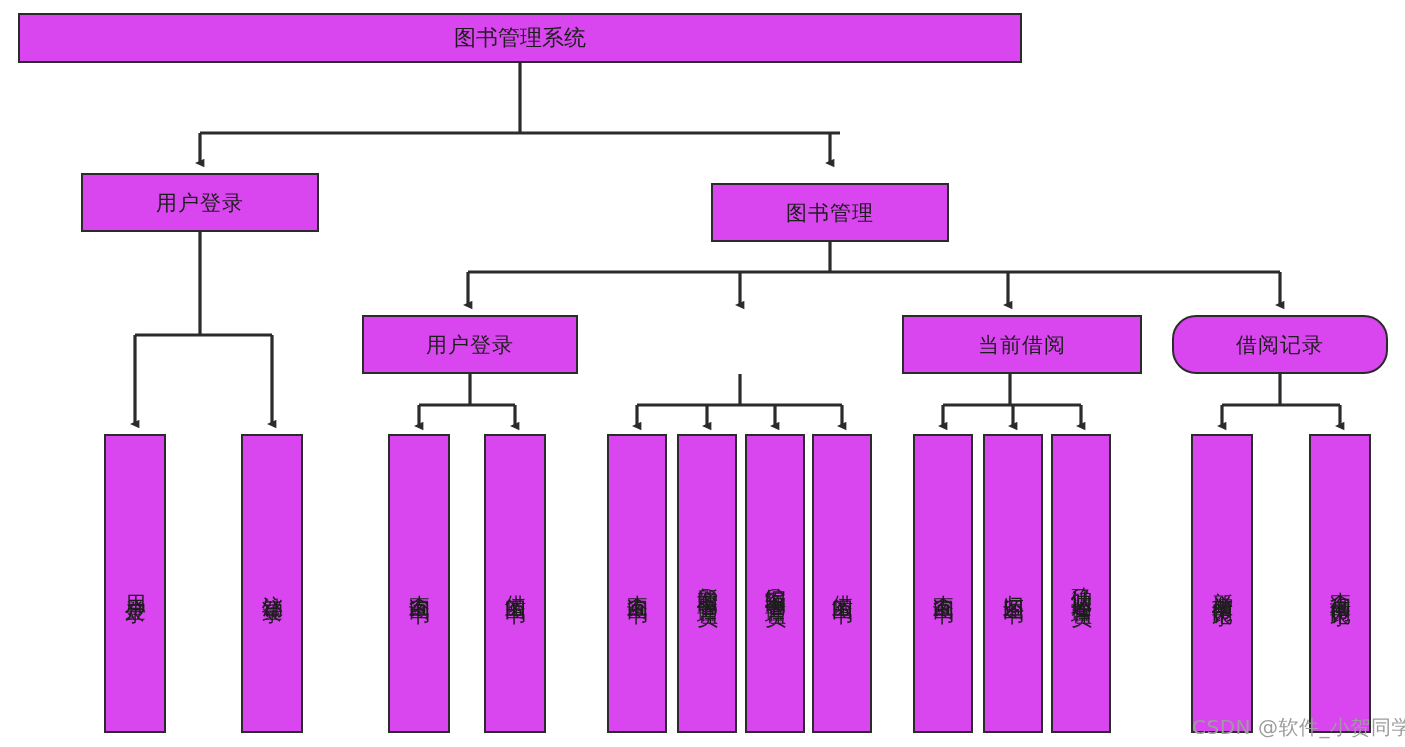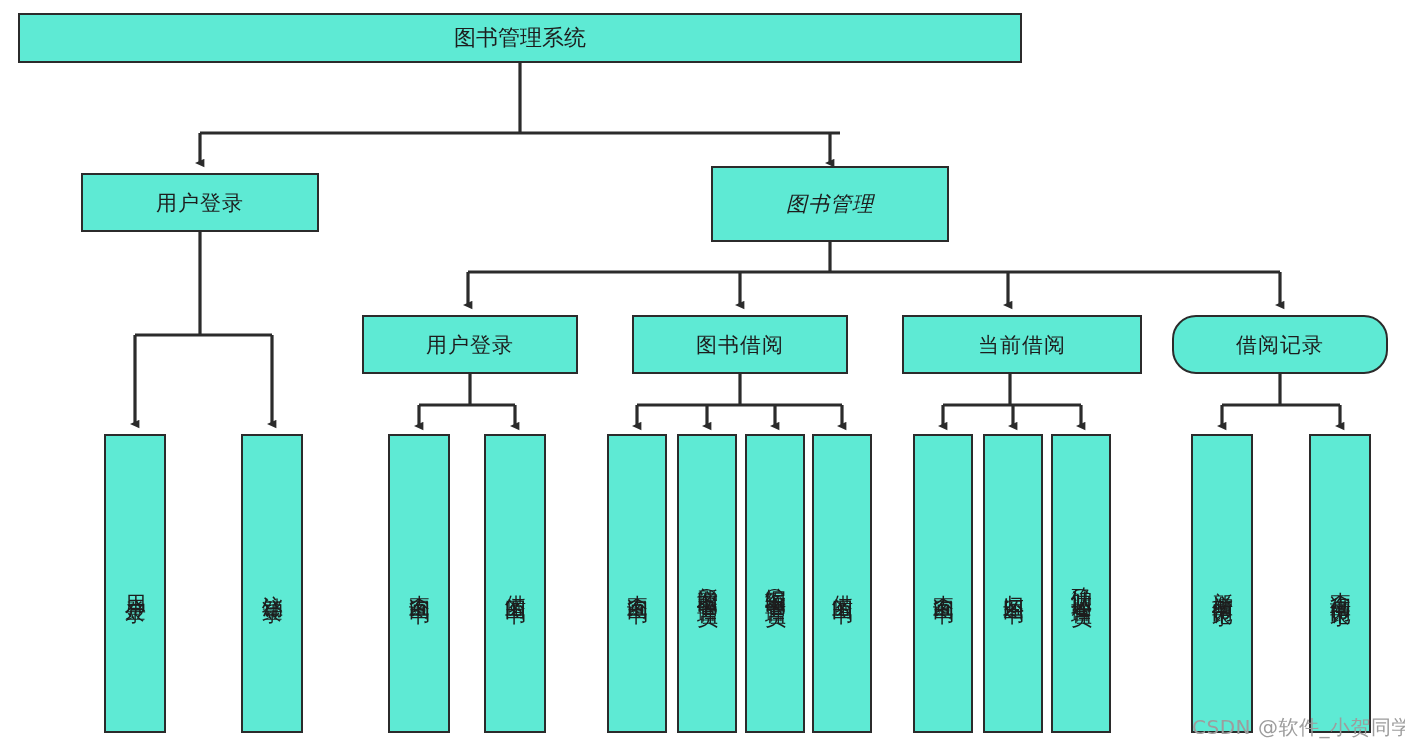--- a/index.html
+++ b/index.html
@@ -24,21 +24,21 @@
     left: 0;
     top: 0;
     width: 1405px;
     height: 747px;
     pointer-events: none;
   }
   .node {
     position: absolute;
     box-sizing: border-box;
     border: 2px solid #2b2b2b;
-    background: #5eead4;
+    background: #d946ef;
     display: flex;
     align-items: center;
     justify-content: center;
     color: #1d1d1d;
   }
   .node.h {
     font-size: 21px;
     letter-spacing: 1px;
   }
   .node.root {
@@ -126,30 +126,27 @@
     </g>
   </svg>
 
   <div class="node root" style="left:18px; top:13px; width:1004px; height:50px;">
     <span>图书管理系统</span>
   </div>
 
   <div class="node h" style="left:81px; top:173px; width:238px; height:59px;">
     <span>用户登录</span>
   </div>
-  <div class="node h" style="left:711px; top:166px; width:238px; height:76px;font-style:italic;">
+  <div class="node h" style="left:711px; top:183px; width:238px; height:59px;">
     <span>图书管理</span>
   </div>
 
   <div class="node h" style="left:362px; top:315px; width:216px; height:59px;">
     <span>用户登录</span>
   </div>
-  <div class="node h" style="left:632px; top:315px; width:216px; height:59px;">
-    <span>图书借阅</span>
-  </div>
   <div class="node h" style="left:902px; top:315px; width:240px; height:59px;">
     <span>当前借阅</span>
   </div>
   <div class="node h" style="left:1172px; top:315px; width:216px; height:59px;border-radius:24px;">
     <span>借阅记录</span>
   </div>
 
   <div class="node v" style="left:104px; top:434px; width:62px; height:299px;">
     <span class="vtext">用户登录</span>
   </div>

